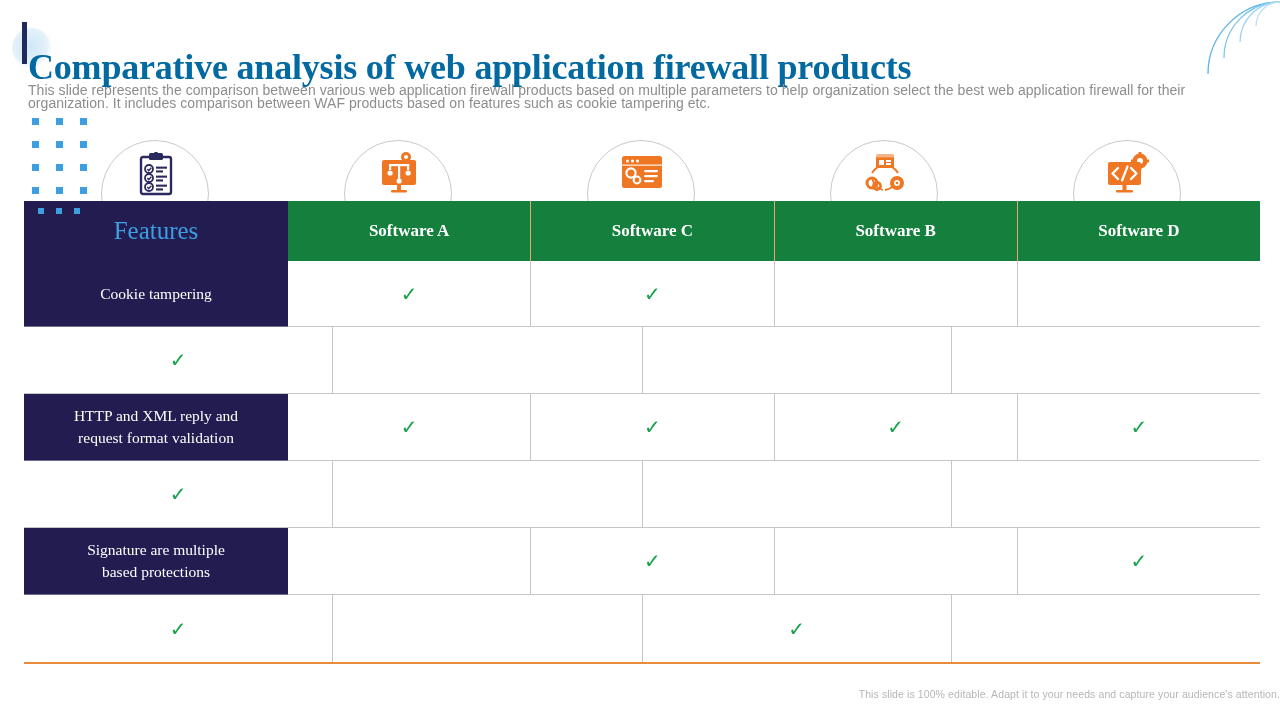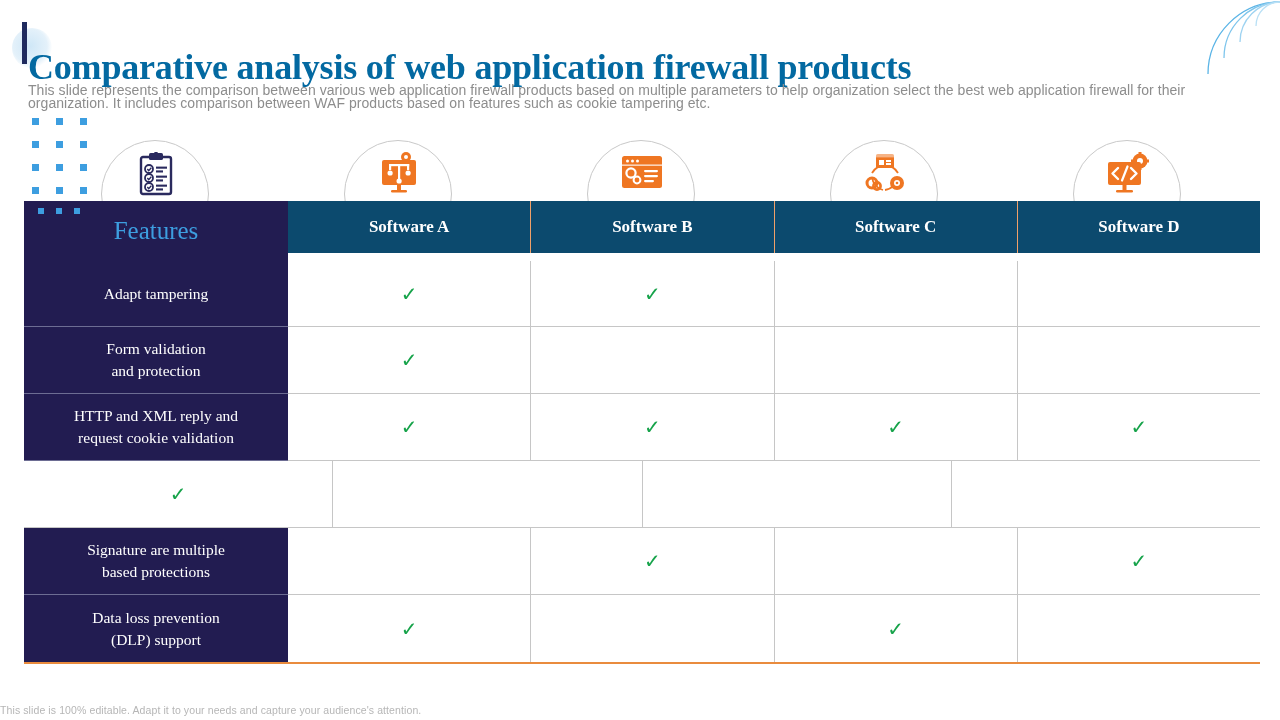--- a/index.html
+++ b/index.html
@@ -187,44 +187,44 @@
     height: 6px;
     background: #3d9ee0;
   }
   .features-label {
     font-family: "Liberation Serif", serif;
     font-size: 25px;
     color: #3d9ee0;
     line-height: 30px;
   }
   .trow.head .cell-val {
-    background: #0c4a6e;
+    background: #15803d;
     border-right: 1px solid #f0a069;
     border-bottom: none;
     color: #ffffff;
     font-family: "Liberation Serif", serif;
     font-weight: bold;
     font-size: 17px;
-    height: 52px;
+    height: 60px;
   }
   .trow.head .cell-val:last-child { border-right: none; }
 
   .trow.r1 .cell-feat, .trow.r1 .cell-val { height: 66px; }
   .trow.body .cell-feat, .trow.body .cell-val { height: 67px; }
   .trow.last .cell-feat, .trow.last .cell-val { height: 67px; border-bottom: none; }
 
   .check { font-size: 20px; line-height: 20px; color: #16a34a; }
 
   
   .footer {
     position: absolute;
     left: 0;
     right: 0;
-    top: 704px;
-    text-align: left;
+    top: 688px;
+    text-align: right;
     font-size: 10.5px;
     color: #b6b6b6;
     letter-spacing: 0.1px;
   }
 </style>
 </head>
 <body>
 
 <svg class="arcs" viewBox="0 0 90 82">
   <g fill="none" stroke="#5ab4e6" stroke-width="1.3">
@@ -377,54 +377,51 @@
   <div class="trow head">
     <div class="cell-feat">
       <span class="head-dots">
         <i></i>
         <i></i>
         <i></i>
       </span>
       <span class="features-label">Features</span>
     </div>
     <div class="cell-val">Software A</div>
+    <div class="cell-val">Software C</div>
     <div class="cell-val">Software B</div>
-    <div class="cell-val">Software C</div>
     <div class="cell-val">Software D</div>
   </div>
 
   <div class="trow r1">
     <div class="cell-feat">
-      <span><span>Adapt tampering</span></span>
-    </div>
-    <div class="cell-val">
-        <span class="check">✓</span>
-      </div>
-    <div class="cell-val">
-        <span class="check">✓</span>
-      </div>
+      <span><span>Cookie tampering</span></span>
+    </div>
+    <div class="cell-val">
+        <span class="check">✓</span>
+      </div>
+    <div class="cell-val">
+        <span class="check">✓</span>
+      </div>
+    <div class="cell-val"></div>
+    <div class="cell-val"></div>
+  </div>
+
+  <div class="trow body">
+    <div class="cell-val">
+        <span class="check">✓</span>
+      </div>
+    <div class="cell-val"></div>
     <div class="cell-val"></div>
     <div class="cell-val"></div>
   </div>
 
   <div class="trow body">
     <div class="cell-feat">
-      <span><span>Form validation</span><br><span>and protection</span></span>
-    </div>
-    <div class="cell-val">
-        <span class="check">✓</span>
-      </div>
-    <div class="cell-val"></div>
-    <div class="cell-val"></div>
-    <div class="cell-val"></div>
-  </div>
-
-  <div class="trow body">
-    <div class="cell-feat">
-      <span><span>HTTP and XML reply and</span><br><span>request cookie validation</span></span>
+      <span><span>HTTP and XML reply and</span><br><span>request format validation</span></span>
     </div>
     <div class="cell-val">
         <span class="check">✓</span>
       </div>
     <div class="cell-val">
         <span class="check">✓</span>
       </div>
     <div class="cell-val">
         <span class="check">✓</span>
       </div>
@@ -450,23 +447,20 @@
     <div class="cell-val">
         <span class="check">✓</span>
       </div>
     <div class="cell-val"></div>
     <div class="cell-val">
         <span class="check">✓</span>
       </div>
   </div>
 
   <div class="trow last">
-    <div class="cell-feat">
-      <span><span>Data loss prevention</span><br><span>(DLP) support</span></span>
-    </div>
     <div class="cell-val">
         <span class="check">✓</span>
       </div>
     <div class="cell-val"></div>
     <div class="cell-val">
         <span class="check">✓</span>
       </div>
     <div class="cell-val"></div>
   </div>
 

